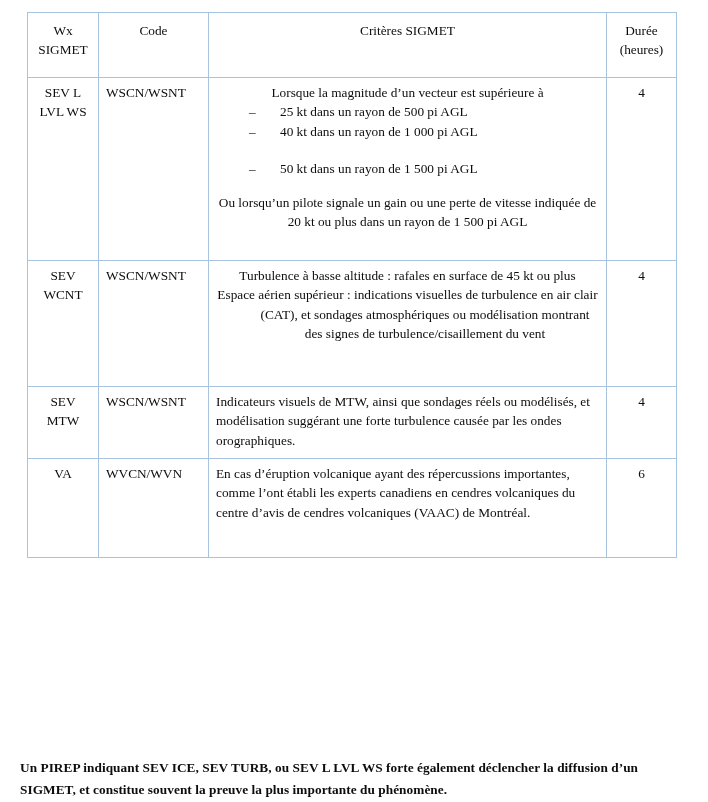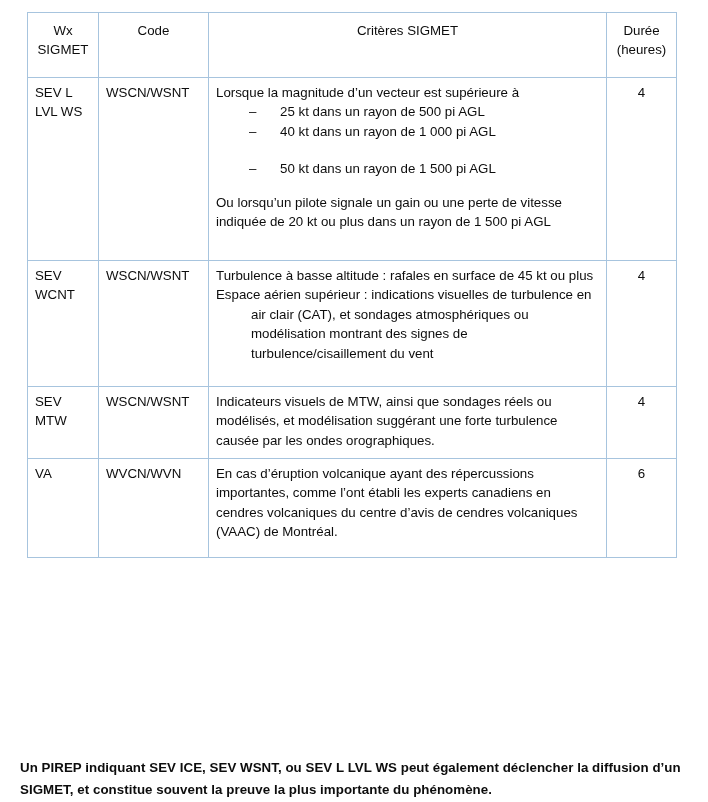--- a/index.html
+++ b/index.html
@@ -12,20 +12,21 @@
     height: 802px;
     font-family: "Liberation Sans", sans-serif;
     color: #0d0d0d;
     overflow: hidden;
   }
   .page {
     position: relative;
     width: 708px;
     height: 802px;
     box-sizing: border-box;
+    font-family: Liberation Serif, serif;
   }
   table.sigmet-table {
     position: absolute;
     left: 27px;
     top: 12px;
     width: 649px;
     border-collapse: collapse;
     table-layout: fixed;
     font-size: 13.3px;
   }
@@ -61,21 +62,21 @@
 
   
   tr.row-0 td { height: 171px; }
   tr.row-1 td { height: 114px; }
   tr.row-2 td { height: 64px; }
   tr.row-3 td { height: 51px; }
   tr.row-4 td { height: 60px; }
   tr.row-5 td { height: 87px; }
   tr.row-6 td { height: 89px; }
 
-  .para { margin: 0; }
+  .para { margin: 0; text-align: center; }
   .para + .para { margin-top: 0; }
   .para.gap-before { margin-top: 14px; }
   .para.hang {
     padding-left: 35px;
     text-indent: -35px;
   }
   .bullets {
     list-style: none;
     margin: 0;
     padding: 0;
@@ -192,15 +193,15 @@
         </td>
         <td class="cell-code">WVCN/WVN</td>
         <td class="cell-crit">En cas d’éruption volcanique ayant des répercussions importantes, comme l’ont établi les experts canadiens en cendres volcaniques du centre d’avis de cendres volcaniques (VAAC) de Montréal.</td>
         <td class="cell-dur">6</td>
       </tr>
 
 
     </tbody>
   </table>
 
-  <div class="footnote">Un PIREP indiquant SEV ICE, SEV WSNT, ou SEV L LVL WS peut également déclencher la diffusion d’un SIGMET, et constitue souvent la preuve la plus importante du phénomène.</div>
+  <div class="footnote">Un PIREP indiquant SEV ICE, SEV TURB, ou SEV L LVL WS forte également déclencher la diffusion d’un SIGMET, et constitue souvent la preuve la plus importante du phénomène.</div>
 
 </div>
 
 </body></html>

